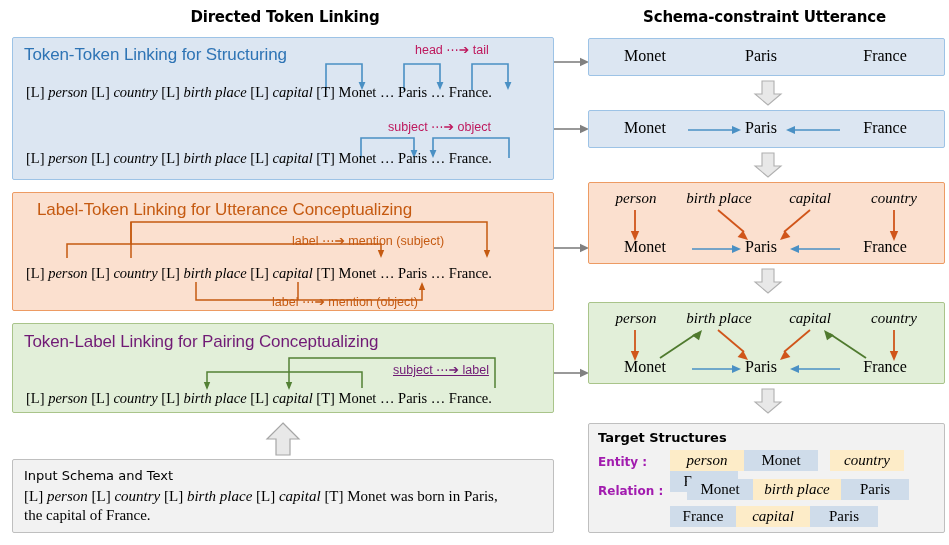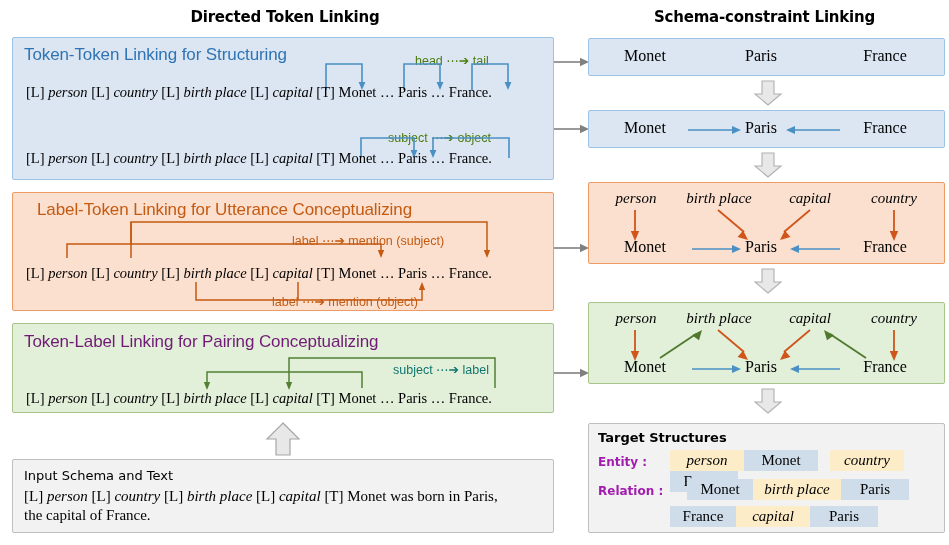--- a/index.html
+++ b/index.html
@@ -35,23 +35,23 @@
   .seq{
     font-family:"Liberation Serif", serif;
     font-size:14.5px;color:#000;white-space:nowrap;
   }
   .seq i{font-style:italic;}
   
   .edge-label{
     font-family:"Liberation Sans", sans-serif;
     font-size:12.5px;white-space:nowrap;
   }
-  .lbl-blue{color:#4d7c0f;margin-top:11px;}
+  .lbl-blue{color:#be185d;}
   .lbl-orange{color:#c55a11;}
-  .lbl-green{color:#0f766e;}
+  .lbl-green{color:#701a75;text-decoration:underline;}
   
   .box-title{
     font-family:"DejaVu Sans", sans-serif;
     font-weight:normal;font-size:13px;color:#000;
   }
   .input-text{
     font-family:"Liberation Serif", serif;
     font-size:15px;color:#000;line-height:19px;
   }
   .input-text i{font-style:italic;}
@@ -82,21 +82,21 @@
     padding:2px 6px;white-space:nowrap;
   }
   .chip-blue{background:#cfdcea;}
   .chip-yellow{background:#fdecc8;font-style:italic;}
   svg{display:block;overflow:visible;}
 </style>
 </head>
 <body>
 
 <div class="abs col-title" style="left:0;top:8px;width:570px;">Directed Token Linking</div>
-<div class="abs col-title" style="left:580px;top:8px;width:369px;">Schema-constraint Linking</div>
+<div class="abs col-title" style="left:580px;top:8px;width:369px;">Schema-constraint Utterance</div>
 
 <div class="abs panel panel-blue" style="left:12px;top:37px;width:542px;height:143px;"></div>
 
 <div class="abs panel-head head-blue" style="left:24px;top:45px;">Token-Token Linking for Structuring</div>
 
 <div class="abs edge-label lbl-blue" style="left:415px;top:42px;">head ⋯➔ tail</div>
 <svg class="abs" style="left:320px;top:58px;width:230px;height:34px;" width="230" height="34">
   <g fill="none" stroke="#4a90c4" stroke-width="1.6">
     <path d="M6,32 L6,6 L42,6 L42,24"></path>
     <path d="M84,32 L84,6 L120,6 L120,24"></path>

